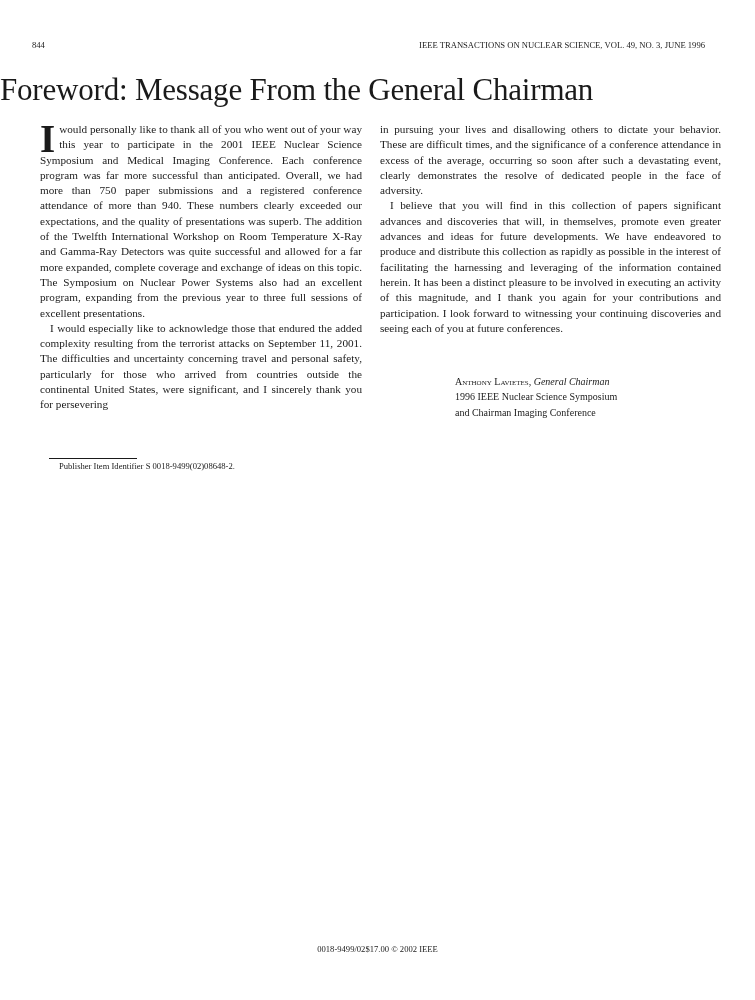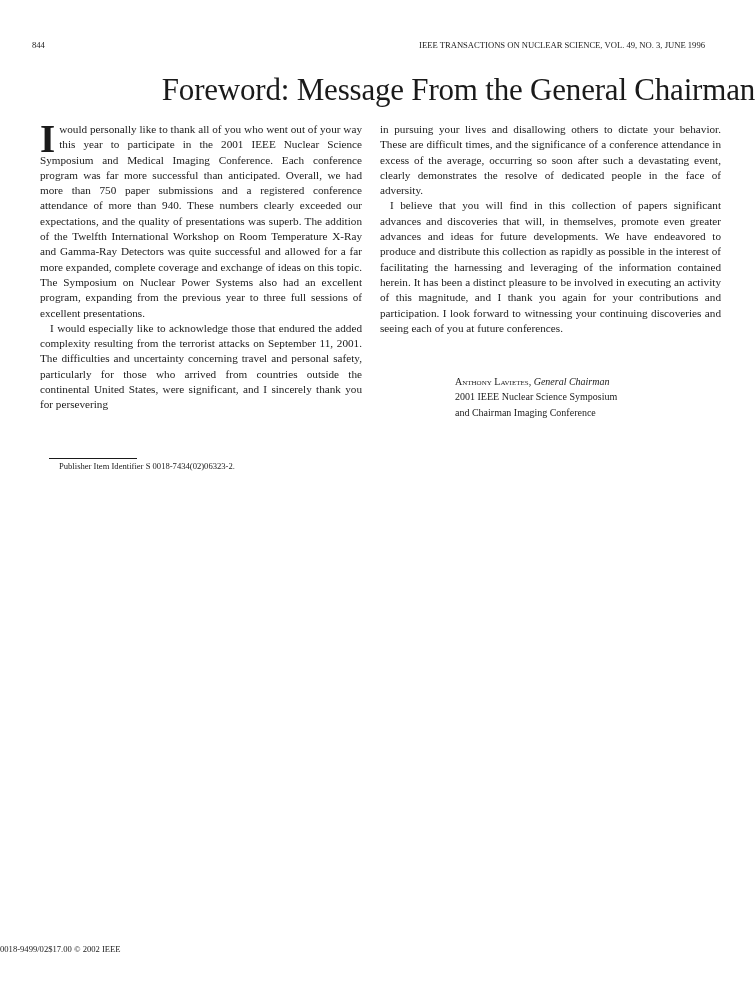--- a/index.html
+++ b/index.html
@@ -2,34 +2,34 @@
 <html><head>
 <meta charset="utf-8">
 <style>
   html, body { margin: 0; padding: 0; background: #ffffff; }
   body { width: 755px; height: 1000px; position: relative; overflow: hidden;
          font-family: "Liberation Serif", "DejaVu Serif", serif; color: #1a1a1a; }
   .running-head { position: absolute; top: 40px; left: 32px; width: 673px; height: 12px;
                   font-size: 8.6px; letter-spacing: 0; }
   .running-head .pg { position: absolute; left: 0; top: 0; }
   .running-head .jn { position: absolute; right: 0; top: 0; }
-  .title { position: absolute; top: 72px; left: 0; width: 755px; text-align: right;
+  .title { position: absolute; top: 72px; left: 0; width: 755px; text-align: left;
            font-size: 31px; font-weight: normal; margin: 0; letter-spacing: -0.2px; color: #1a1a1a; }
   .col { position: absolute; top: 122px; font-size: 11.2px; line-height: 15.3px; text-align: justify; }
   .col.left { left: 40px; width: 322px; }
   .col.right { left: 380px; width: 341px; }
   .col p { margin: 0; text-indent: 10px; }
   .col p.first { text-indent: 0; }
   .dropcap { float: left; font-size: 39px; line-height: 30px; font-weight: bold; margin: 2px 4px 0 0; height: 28px; }
   .sig { position: absolute; top: 374px; left: 455px; font-size: 10px; line-height: 15.3px; }
   .sig .name { font-variant: small-caps; }
   .sig .role { font-style: italic; }
   .fn-rule { position: absolute; top: 458px; left: 49px; width: 88px; height: 0; border-top: 1px solid #1a1a1a; }
   .footnote { position: absolute; top: 461px; left: 59px; font-size: 8.6px; }
-  .copyright { position: absolute; top: 944px; left: 0; width: 755px; text-align: left; font-size: 8.6px; }
+  .copyright { position: absolute; top: 944px; left: 0; width: 755px; text-align: center; font-size: 8.6px; }
 </style>
 </head>
 <body>
 
 <div class="running-head">
   <span class="pg">844</span>
   <span class="jn">IEEE TRANSACTIONS ON NUCLEAR SCIENCE, VOL. 49, NO. 3, JUNE 1996</span>
 </div>
 
 <h1 class="title">Foreword: Message From the General Chairman</h1>
@@ -39,20 +39,20 @@
   <p>I would especially like to acknowledge those that endured the added complexity resulting from the terrorist attacks on September 11, 2001. The difficulties and uncertainty concerning travel and personal safety, particularly for those who arrived from countries outside the continental United States, were significant, and I sincerely thank you for persevering</p>
 </div>
 
 <div class="col right">
   <p class="first">in pursuing your lives and disallowing others to dictate your behavior. These are difficult times, and the significance of a conference attendance in excess of the average, occurring so soon after such a devastating event, clearly demonstrates the resolve of dedicated people in the face of adversity.</p>
   <p>I believe that you will find in this collection of papers significant advances and discoveries that will, in themselves, promote even greater advances and ideas for future developments. We have endeavored to produce and distribute this collection as rapidly as possible in the interest of facilitating the harnessing and leveraging of the information contained herein. It has been a distinct pleasure to be involved in executing an activity of this magnitude, and I thank you again for your contributions and participation. I look forward to witnessing your continuing discoveries and seeing each of you at future conferences.</p>
 </div>
 
 <div class="sig">
   <div><span class="name">Anthony Lavietes</span>, <span class="role">General Chairman</span></div>
-  <div>2001 IEEE Nuclear Science Symposium</div>
+  <div>1996 IEEE Nuclear Science Symposium</div>
   <div>and Chairman Imaging Conference</div>
 </div>
 
 <div class="fn-rule"></div>
-<div class="footnote">Publisher Item Identifier S 0018-7434(02)06323-2.</div>
+<div class="footnote">Publisher Item Identifier S 0018-9499(02)08648-2.</div>
 
 <div class="copyright">0018-9499/02$17.00 © 2002 IEEE</div>
 
 </body></html>

